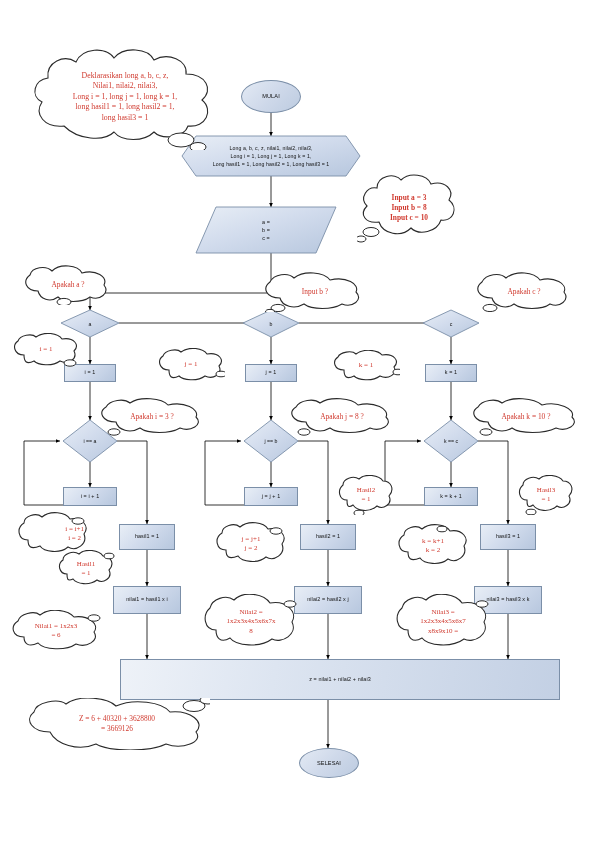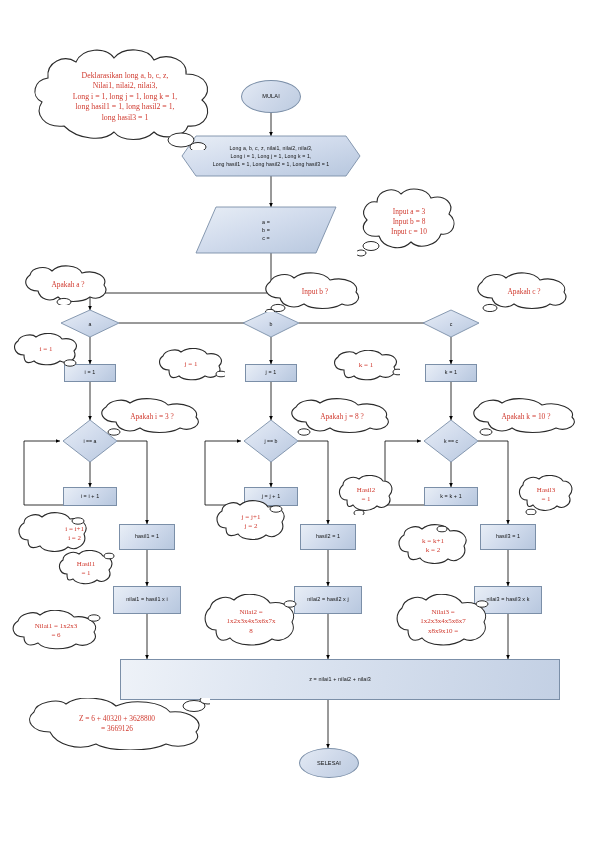--- a/index.html
+++ b/index.html
@@ -292,21 +292,21 @@
     <ellipse cx="155" cy="96" rx="13" ry="7" fill="#fff" stroke="#2a2a2a" stroke-width="1"></ellipse>
     <ellipse cx="172" cy="103" rx="8" ry="4.5" fill="#fff" stroke="#2a2a2a" stroke-width="1"></ellipse>
   </svg>
   <span class="cloud-txt">Deklarasikan long a, b, c, z,
 Nilai1, nilai2, nilai3,
 Long i = 1, long j = 1, long k = 1,
 long hasil1 = 1, long hasil2 = 1,
 long hasil3 = 1</span>
 </div>
 
-<div class="cloud" style="left:357px;top:186px;width:104px;height:72px;">
+<div class="cloud" style="left:357px;top:172px;width:104px;height:72px;font-weight:bold;">
   <svg viewBox="0 0 104 72" preserveAspectRatio="none">
     <path d="M22,50 C8,52 2,42 10,34 C2,26 10,14 20,16 C20,4 38,0 44,8
              C52,0 70,2 74,12 C88,8 98,18 92,28 C102,36 96,50 84,48
              C80,60 62,64 54,56 C44,66 26,62 22,50 z" fill="#fff" stroke="#2a2a2a" stroke-width="1.1"></path>
     <ellipse cx="14" cy="60" rx="8" ry="4.5" fill="#fff" stroke="#2a2a2a" stroke-width="1"></ellipse>
     <ellipse cx="4" cy="67" rx="5" ry="3" fill="#fff" stroke="#2a2a2a" stroke-width="1"></ellipse>
   </svg>
   <span class="cloud-txt">Input a = 3
 Input b = 8
 Input c = 10</span>
@@ -407,21 +407,21 @@
   <svg viewBox="0 0 74 44" preserveAspectRatio="none">
     <path d="M12,28 C2,28 0,16 8,11 C8,4 20,0 26,5 C34,-2 50,0 54,7
              C66,5 74,14 68,22 C72,32 60,40 52,35 C44,42 28,40 24,34
              C14,38 12,34 12,28 z" fill="#fff" stroke="#2a2a2a" stroke-width="1.1"></path>
     <ellipse cx="62" cy="9" rx="6" ry="3.2" fill="#fff" stroke="#2a2a2a" stroke-width="1"></ellipse>
   </svg>
   <span class="cloud-txt">i = i+1
 i = 2</span>
 </div>
 
-<div class="cloud small" style="left:214px;top:500px;width:74px;height:44px;">
+<div class="cloud small" style="left:214px;top:522px;width:74px;height:44px;">
   <svg viewBox="0 0 74 44" preserveAspectRatio="none">
     <path d="M12,28 C2,28 0,16 8,11 C8,4 20,0 26,5 C34,-2 50,0 54,7
              C66,5 74,14 68,22 C72,32 60,40 52,35 C44,42 28,40 24,34
              C14,38 12,34 12,28 z" fill="#fff" stroke="#2a2a2a" stroke-width="1.1"></path>
     <ellipse cx="62" cy="9" rx="6" ry="3.2" fill="#fff" stroke="#2a2a2a" stroke-width="1"></ellipse>
   </svg>
   <span class="cloud-txt">j = j+1
 j = 2</span>
 </div>
 

